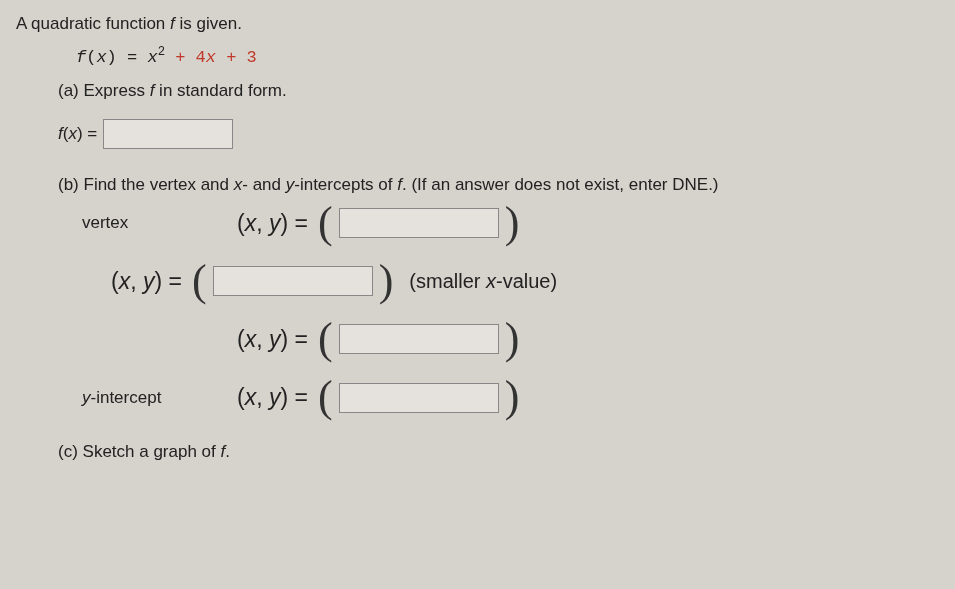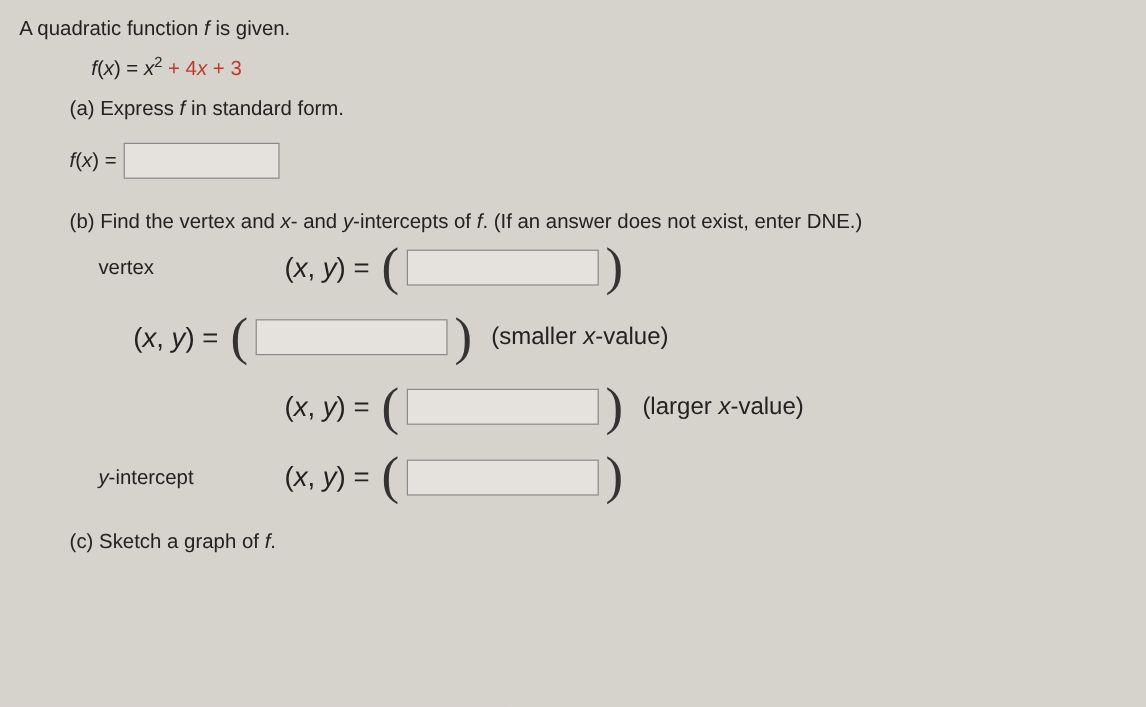--- a/index.html
+++ b/index.html
@@ -8,21 +8,21 @@
     padding: 12px 16px;
     background: #d6d2cc;
     font-family: Verdana, Geneva, sans-serif;
     font-size: 17px;
     color: #222;
     width: 955px;
     height: 589px;
   }
   .container { line-height: 1.4; }
   .intro { margin-bottom: 8px; }
-  .eqn { margin: 6px 0 10px 60px; font-family: Liberation Sans, sans-serif; }
+  .eqn { margin: 6px 0 10px 60px; font-family: Liberation Mono, monospace; }
   .eqn .accent { color: #c0392b; }
   .part { margin: 10px 0 10px 42px; }
   .answer-row {
     display: flex;
     align-items: center;
     margin: 10px 0 26px 66px;
     gap: 6px;
   }
   .label-col {
     width: 120px;
@@ -97,21 +97,20 @@
     <span class="paren">)</span>
     <span class="hint"><span>(smaller </span><span class="it">x</span><span>-value)</span></span>
   </div>
 
   <div class="answer-row">
     <div class="label-col"></div>
     <div class="xy">(<span class="it">x</span><span>, </span><span class="it">y</span><span>) = </span></div>
     <span class="paren">(</span>
     <input type="text" class="blank" style="">
     <span class="paren">)</span>
-    <span class="hint"><span>(larger </span><span class="it">x</span><span>-value)</span></span>
   </div>
 
   <div class="answer-row">
     <div class="label-col"><span class="it">y</span><span>-intercept</span></div>
     <div class="xy">(<span class="it">x</span><span>, </span><span class="it">y</span><span>) = </span></div>
     <span class="paren">(</span>
     <input type="text" class="blank" style="">
     <span class="paren">)</span>
   </div>
 

